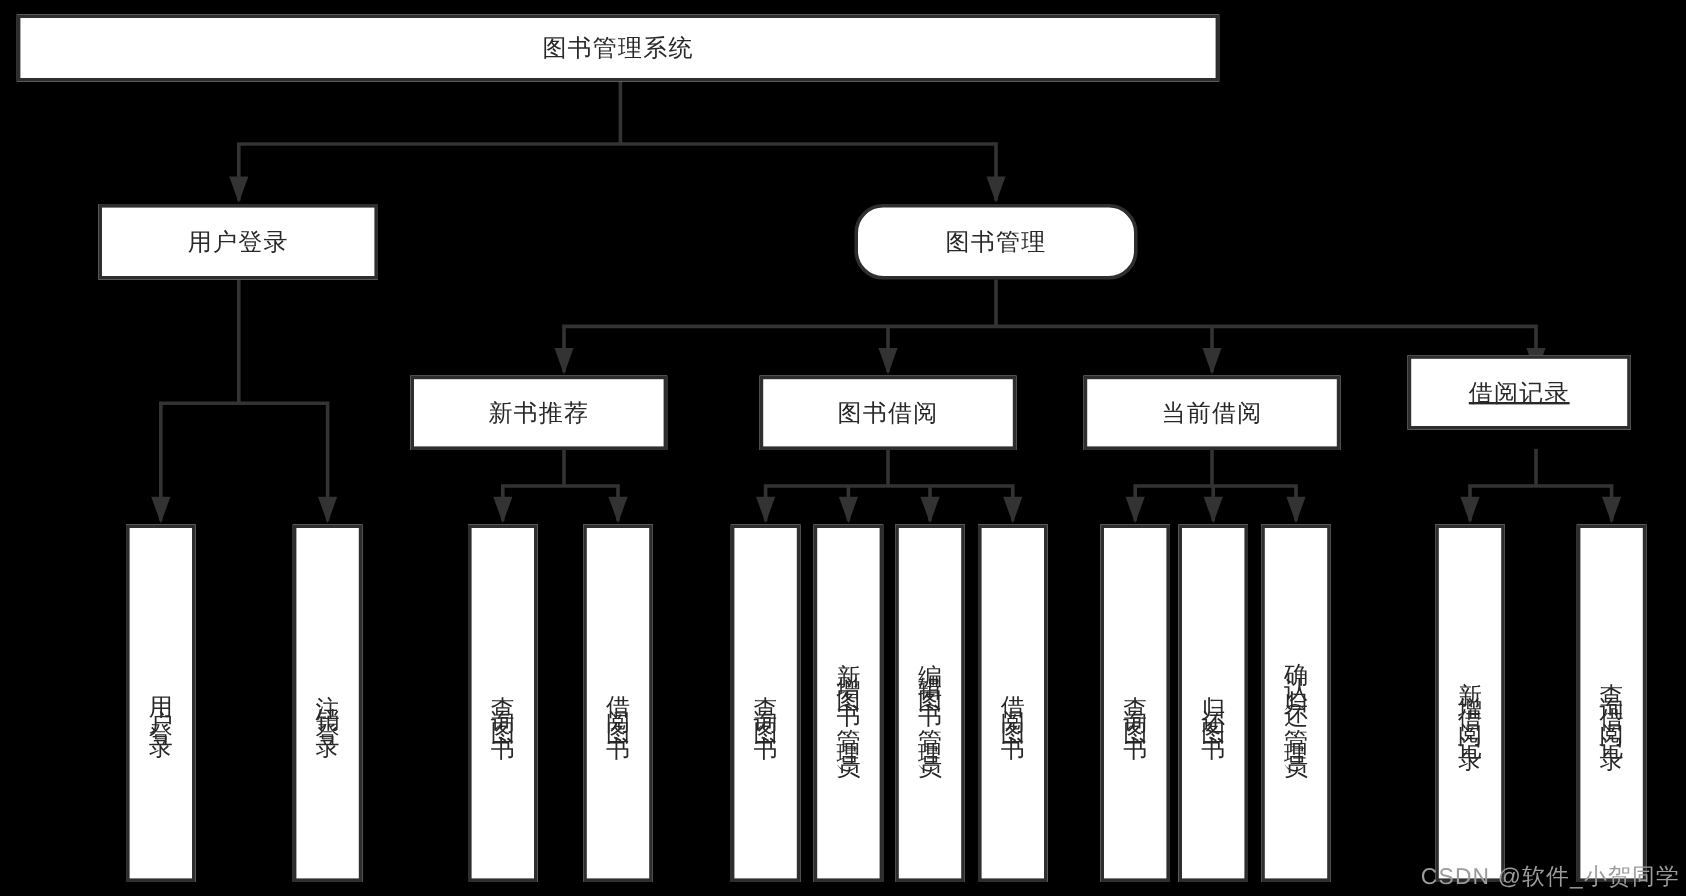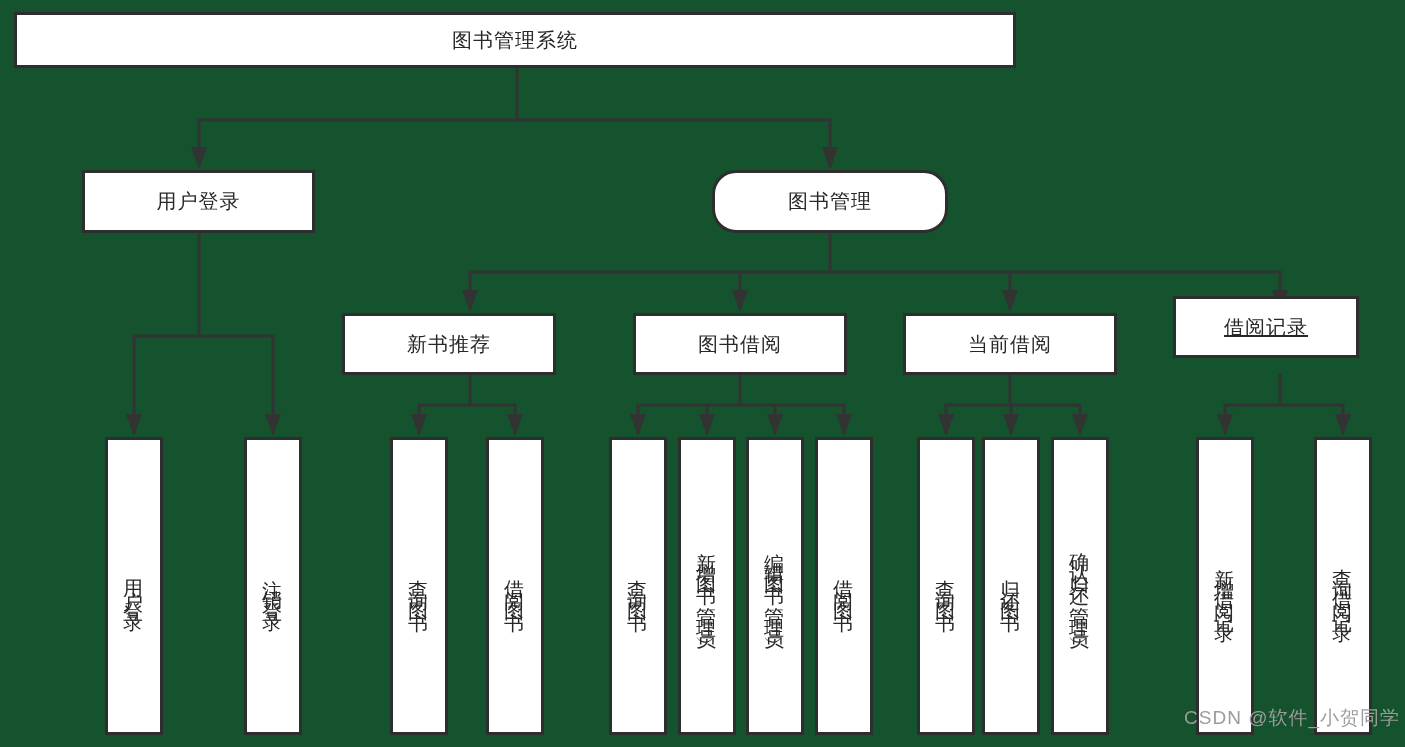--- a/index.html
+++ b/index.html
@@ -3,21 +3,21 @@
 <meta charset="utf-8">
 <style>
   * { margin: 0; padding: 0; box-sizing: border-box; }
   html, body { background: #ffffff; }
   body { font-family: "Liberation Sans", "DejaVu Sans", sans-serif; }
 
   .canvas {
     position: relative;
     width: 1405px;
     height: 747px;
-    background: #14532d;
+    background: #000000;
     overflow: hidden;
   }
 
   .svg-layer {
     position: absolute;
     left: 0; top: 0;
     z-index: 1;
   }
 
   .node {
@@ -37,21 +37,21 @@
   .vbox {
     writing-mode: vertical-rl;
     text-orientation: mixed;
     letter-spacing: 11px;
     font-size: 20px;
   }
 
   .watermark {
     position: absolute;
     right: 5px;
-    bottom: 16px;
+    bottom: 3px;
     color: #9b9b9b;
     font-size: 19px;
     z-index: 3;
     letter-spacing: 1px;
     margin-top: 13px;
   }
 </style>
 </head>
 <body>
 

